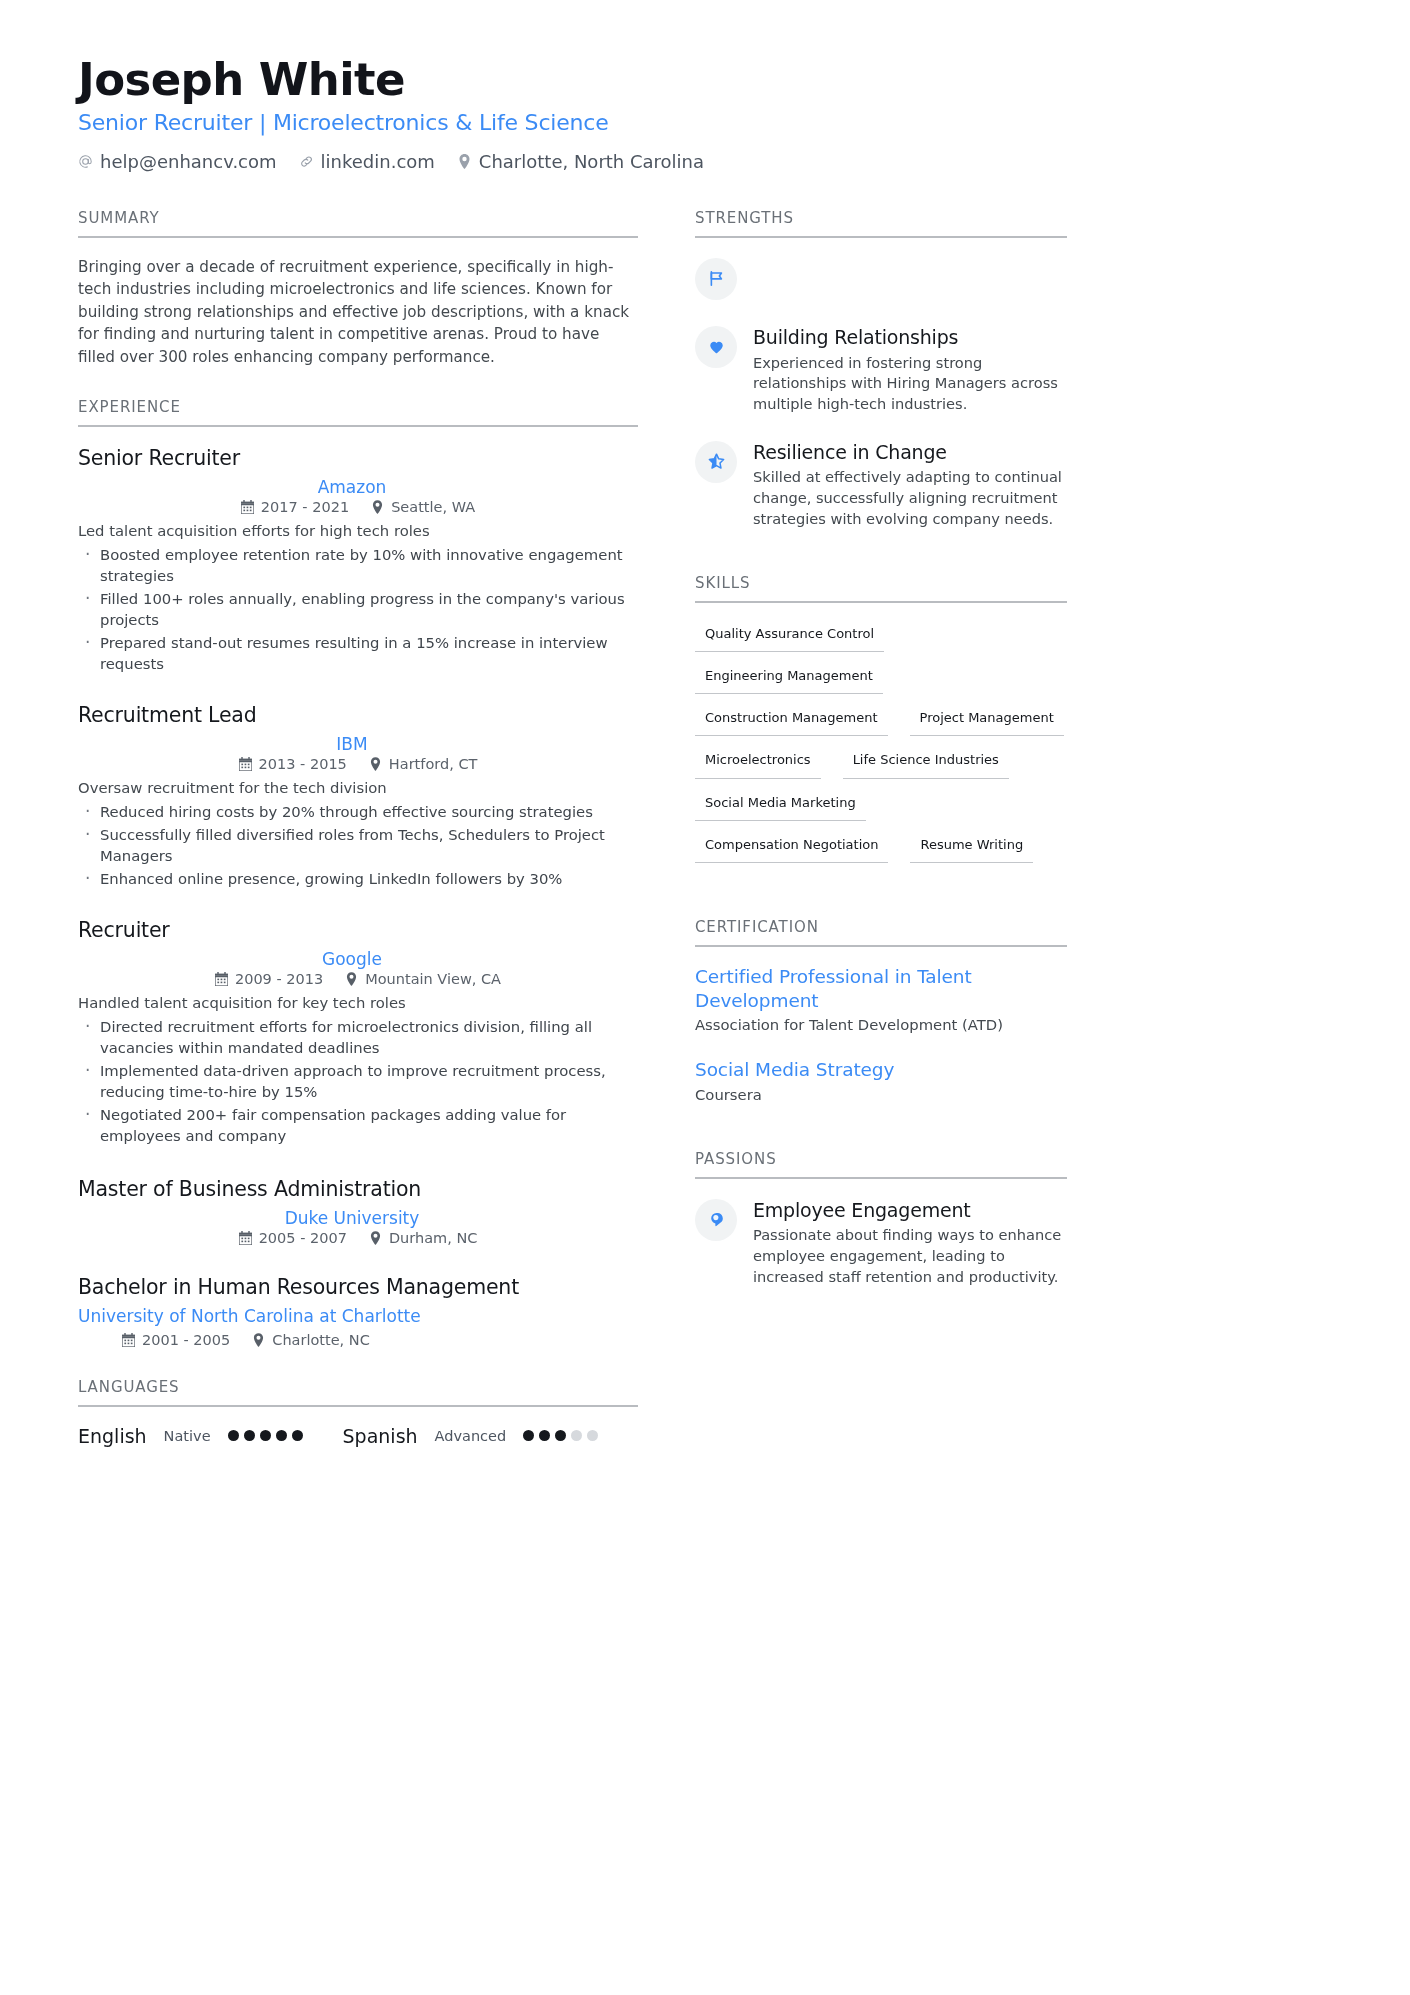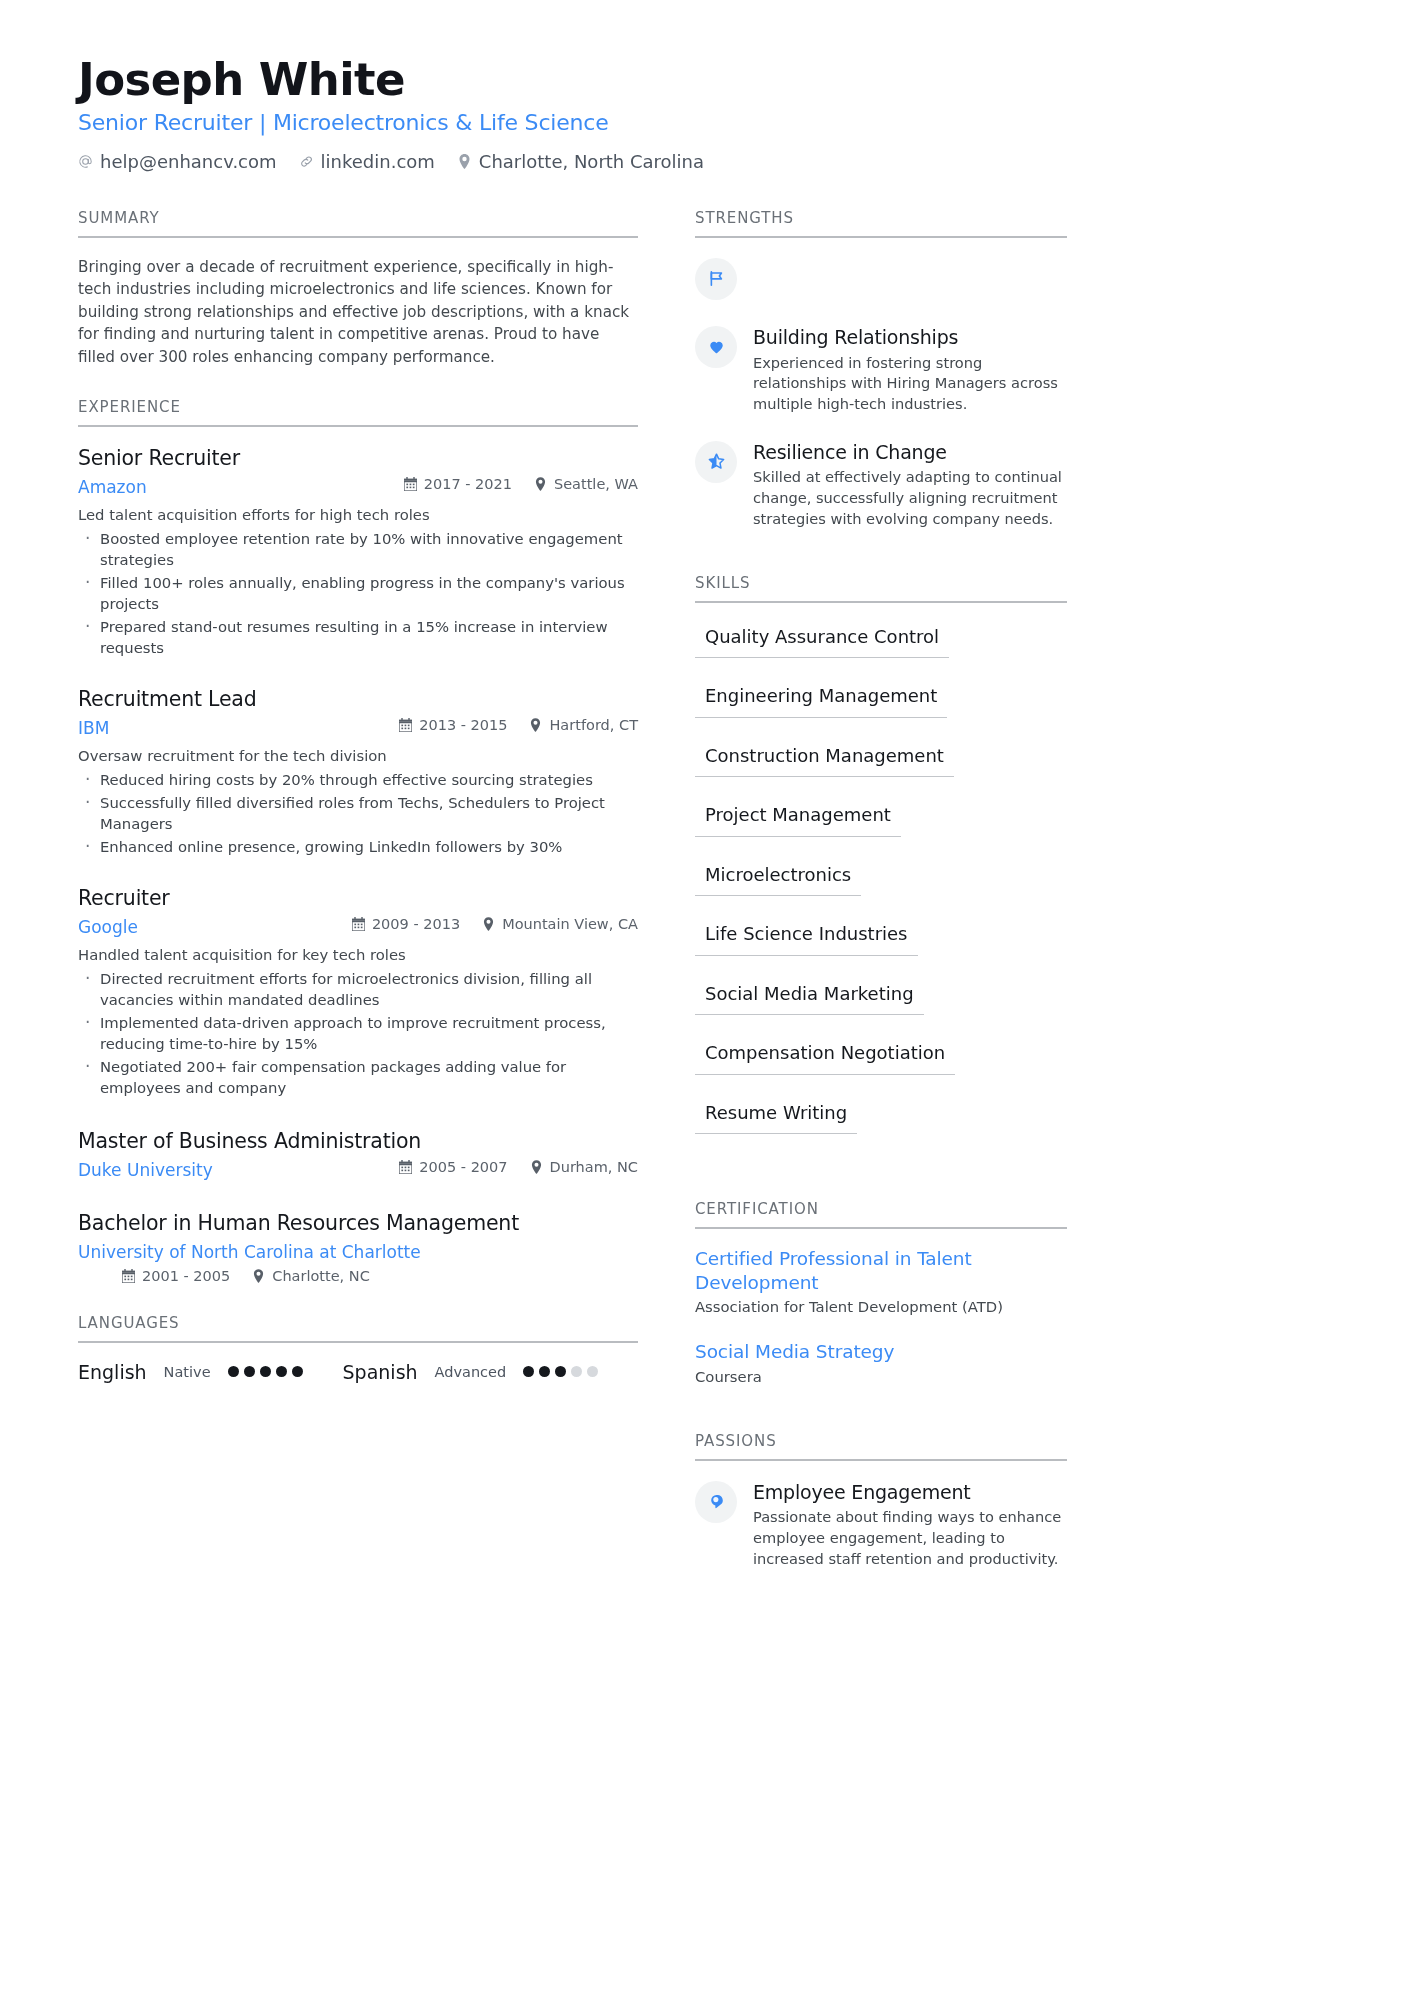--- a/index.html
+++ b/index.html
@@ -110,22 +110,23 @@
     font-size: 20.5px;
     font-weight: 400;
     color: #15181d;
     letter-spacing: -0.2px;
     line-height: 1.3;
     margin-bottom: 4px;
   }
 
   .entry-meta {
     display: flex;
-    align-items: flex-start;
+    align-items: center;
     margin-bottom: 5px;
+    flex-direction: column;
   }
 
   .entry-org {
     font-size: 17px;
     color: #3b8bf5;
     line-height: 1.35;
     flex: 1 1 auto;
     min-width: 0;
     padding-right: 12px;
   }
@@ -249,25 +250,25 @@
   }
 
   
   .skills {
     display: flex;
     flex-wrap: wrap;
     gap: 0 22px;
     margin-top: 2px;
   }
   .skill {
-    font-size: 18px;
+    font-size: 13px;
     color: #15181d;
     padding: 5px 10px 9px 10px;
     border-bottom: 1.5px solid #c3c6ca;
-    margin-bottom: 22px;
+    margin-bottom: 11px;
     line-height: 1.25;
     white-space: nowrap;
   }
 
   
   .cert { margin-bottom: 22px; }
   .cert:last-child { margin-bottom: 0; }
   .cert-name {
     font-size: 18.5px;
     color: #3b8bf5;

